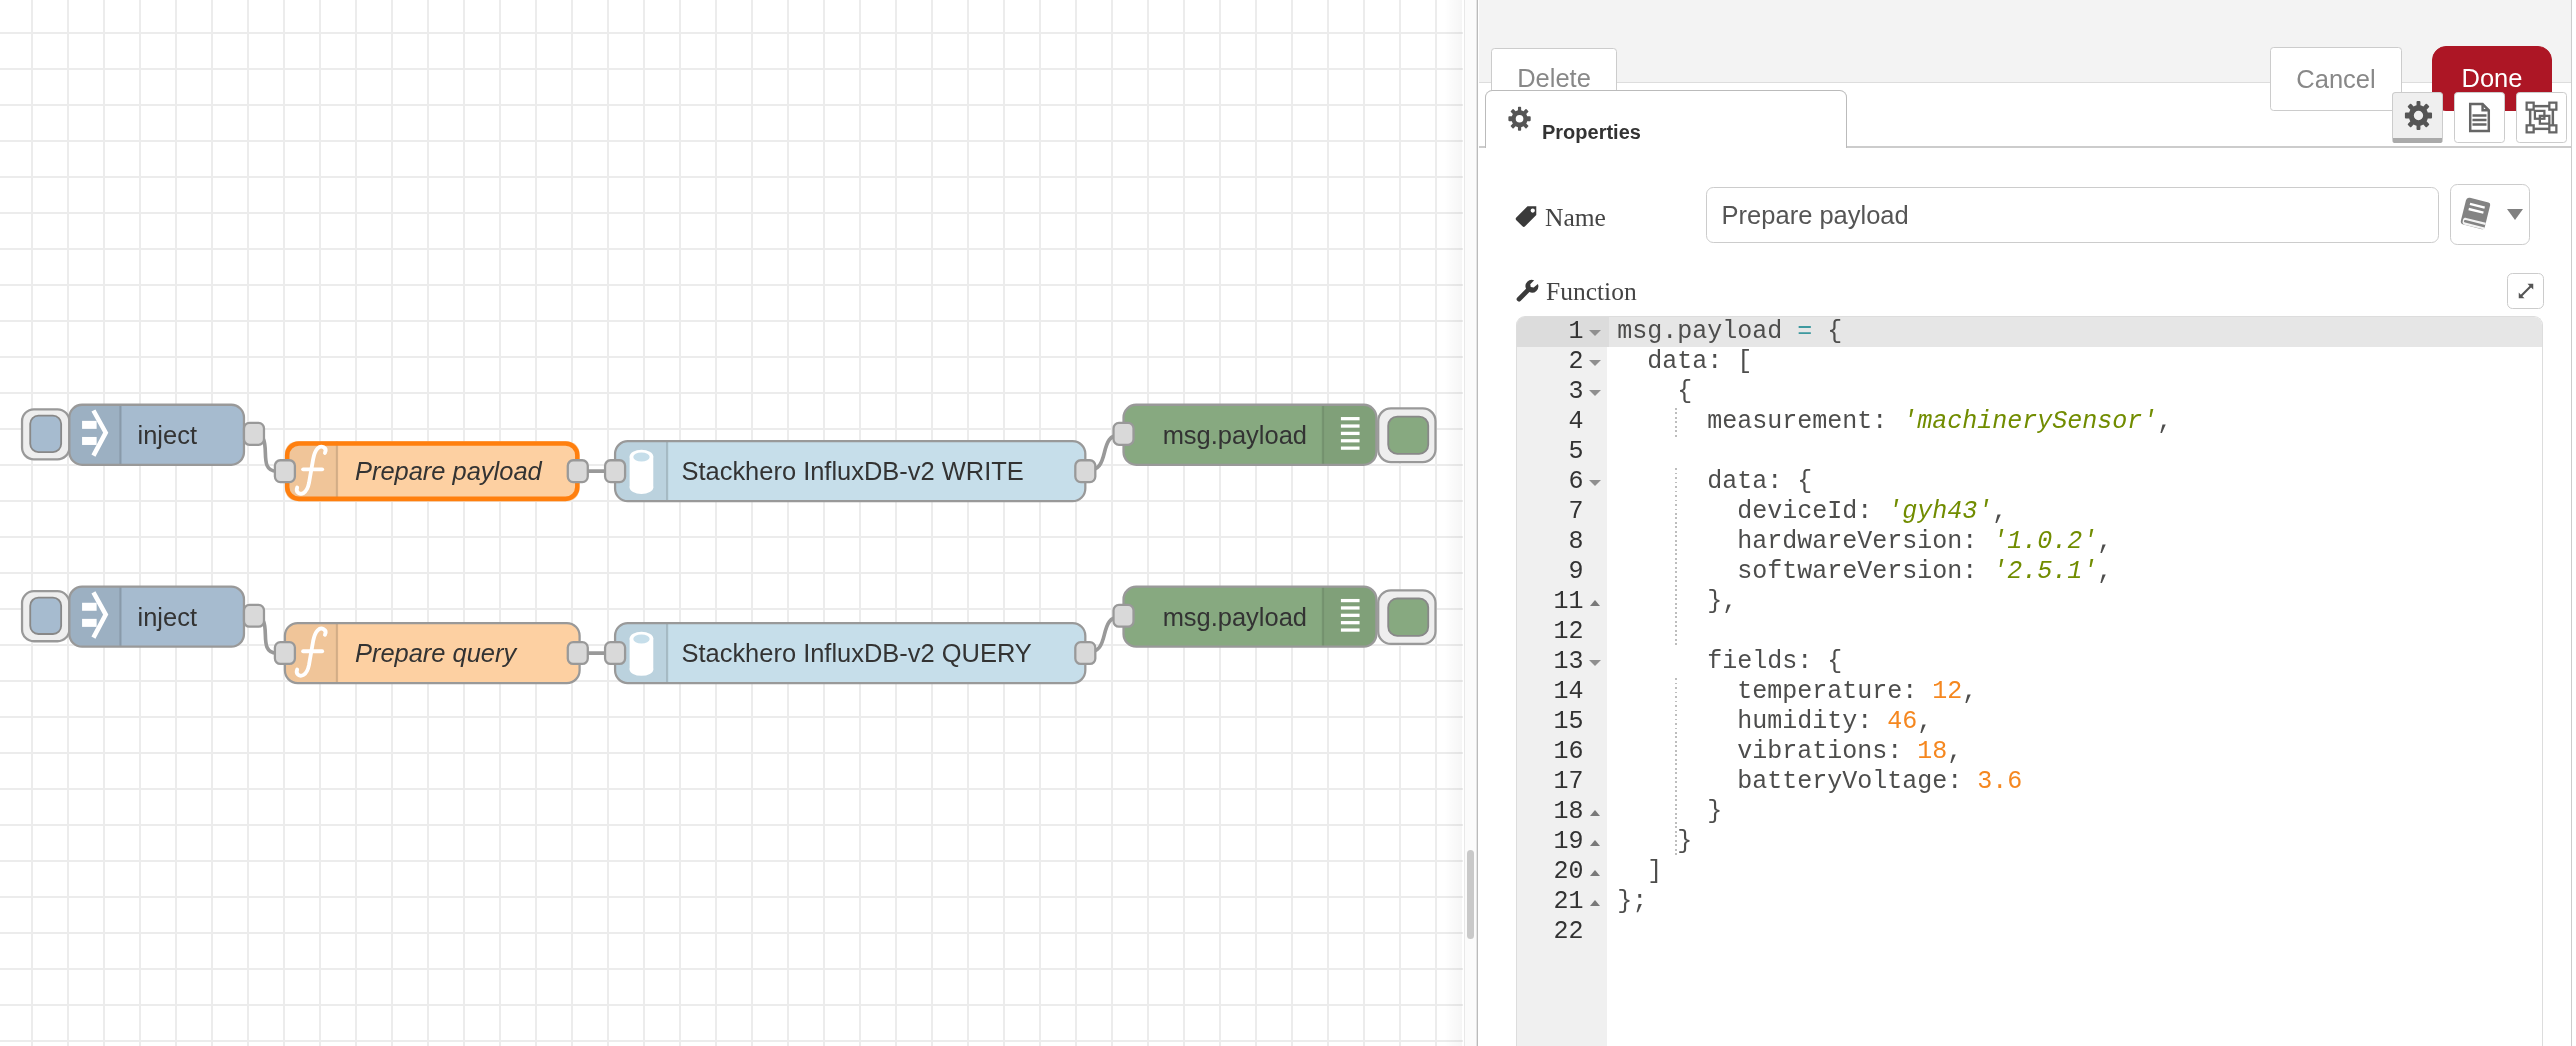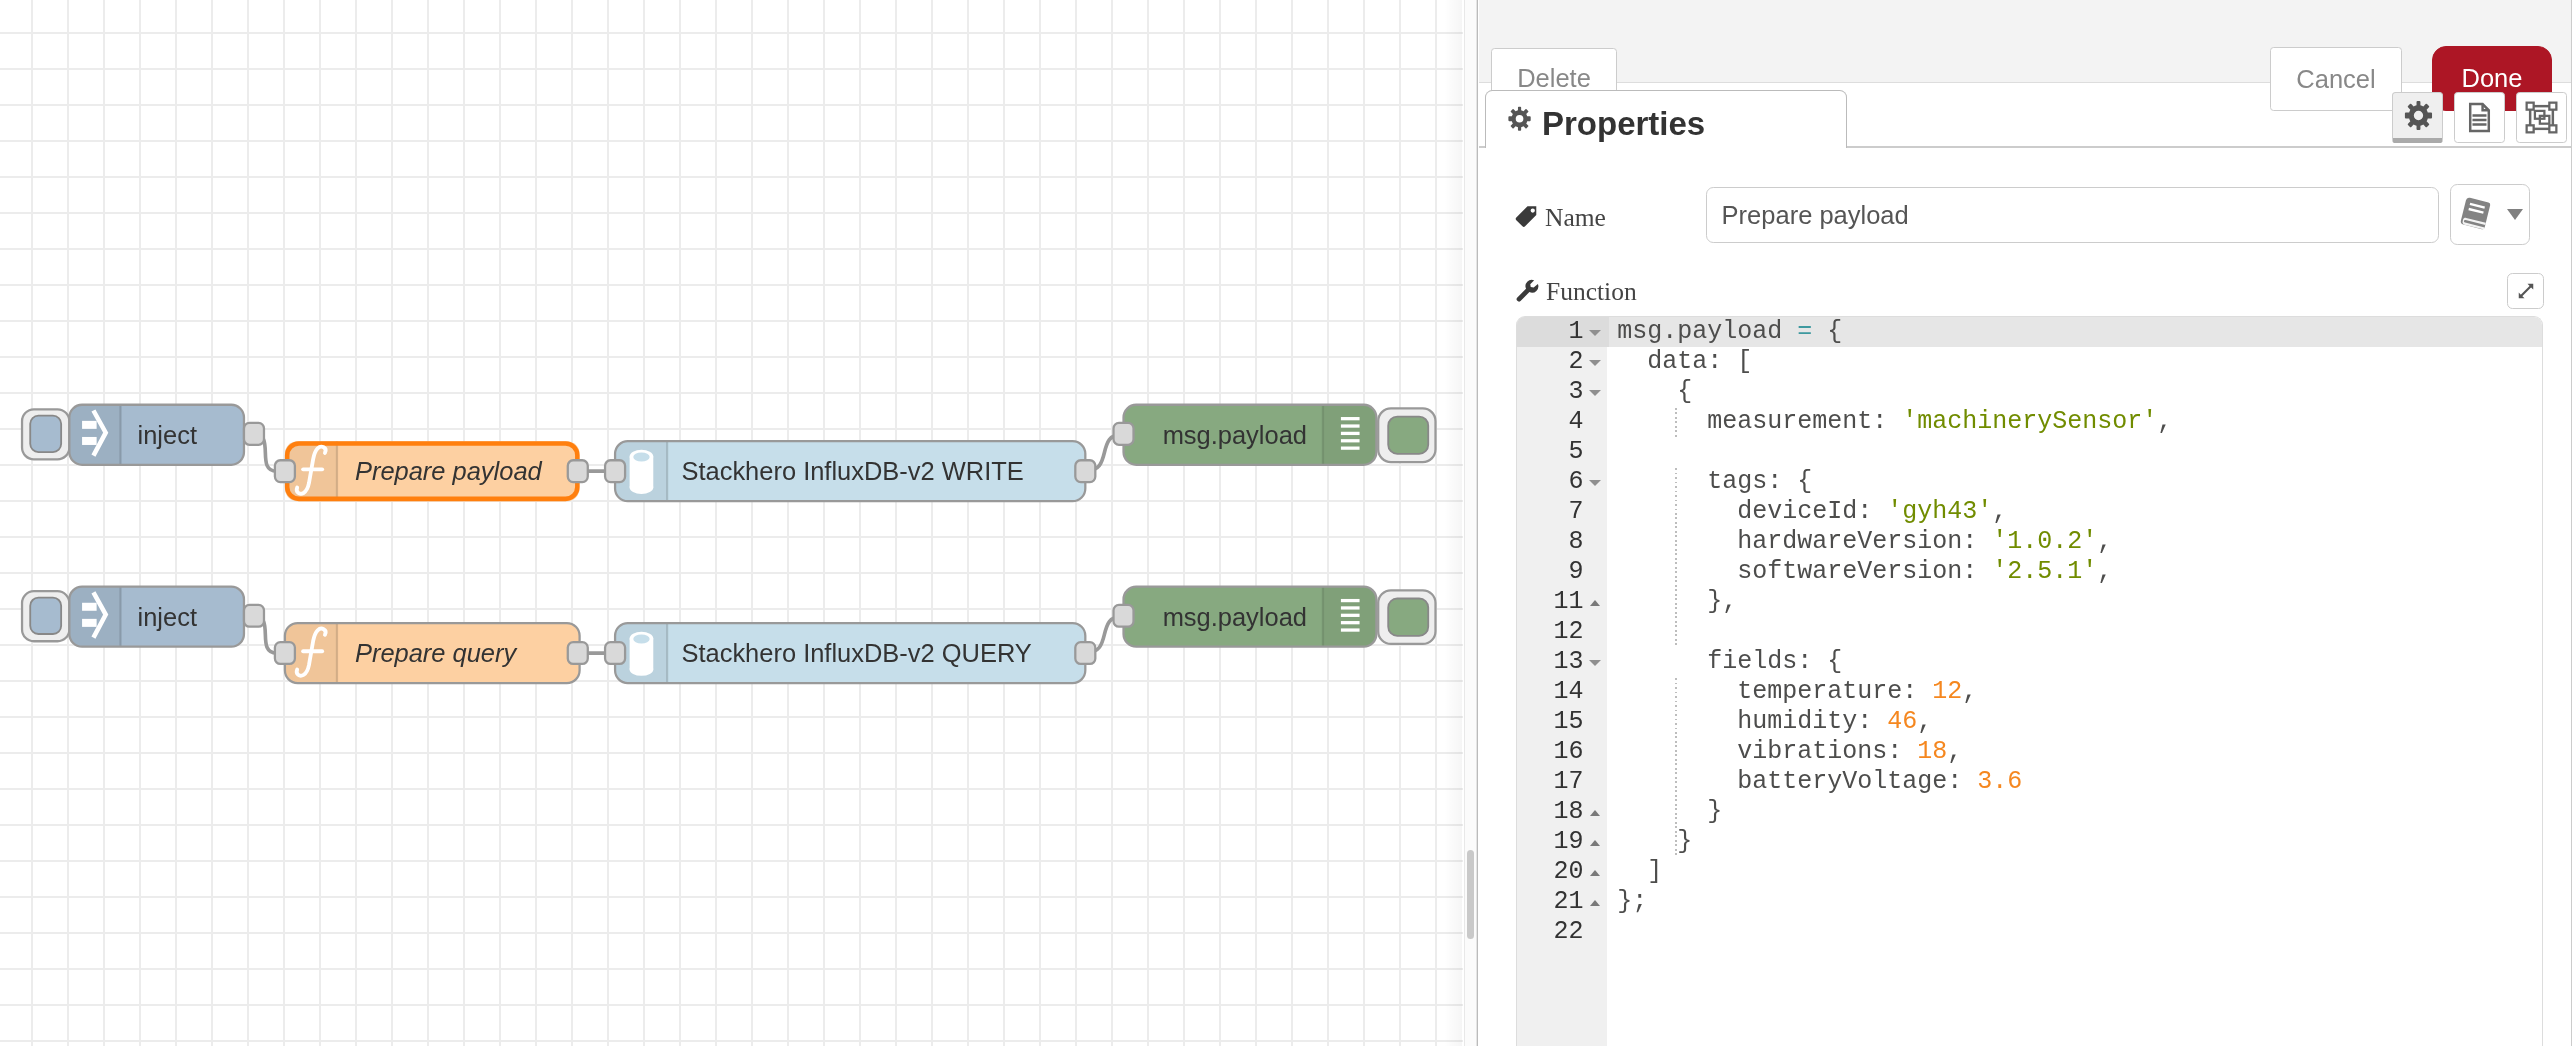--- a/index.html
+++ b/index.html
@@ -17,21 +17,21 @@
 #tray{position:absolute;left:1477px;top:0;width:1099px;height:1046px;background:#fff;border-left:1.8px solid #bbb;box-sizing:border-box;}
 #trayhdr{position:absolute;left:1479px;top:0;width:1097px;height:82px;background:#f3f3f3;border-bottom:1.8px solid #ddd;box-sizing:content-box;}
 .btn{position:absolute;box-sizing:border-box;border:1.8px solid #ccc;border-radius:3.6px;background:#fff;
   color:#888;font-size:25.5px;display:flex;align-items:center;justify-content:center;margin-top:37px;}
 #btn-delete{left:1491px;top:11px;width:126px;height:60px;}
 #btn-cancel{left:2270px;top:10px;width:132px;height:64px;}
 #btn-done{left:2432px;top:9px;width:120px;height:65px;background:#ad1625;border-color:#ad1625;color:#fff;border-radius:14px;}
 #tabline{position:absolute;left:1479px;top:146px;width:1097px;height:1.8px;background:#ccc;}
 #tab{position:absolute;left:1485px;top:90px;width:362px;height:58px;background:#fff;
   border:1.8px solid #bbb;border-bottom:none;border-radius:7.3px 7.3px 0 0;box-sizing:border-box;z-index:3;}
-#tablabel{position:absolute;left:1542px;top:105px;font-size:33px;font-weight:bold;color:#333;z-index:4;}
+#tablabel{position:absolute;left:1542px;top:121px;font-size:20px;font-weight:bold;color:#333;z-index:4;}
 #tabgear{position:absolute;left:1506px;top:106px;z-index:4;}
 .iconbtn{position:absolute;box-sizing:border-box;border:1.8px solid #ccc;border-radius:3.6px;background:#fff;
   display:flex;align-items:center;justify-content:center;}
 #ib-gear{left:2392px;top:92px;width:51px;height:51px;background:#efefef;border-bottom:5.5px solid #aaa;}
 #ib-doc{left:2454px;top:92px;width:51px;height:51px;}
 #ib-group{left:2516px;top:92px;width:51px;height:51px;}
 #rightedge{position:absolute;left:2571px;top:0px;width:1.8px;height:1046px;background:#ccc;}
 #rightwhite{position:absolute;left:2572px;top:0px;width:3.6px;height:1046px;background:#fff;}
 .formlabel{position:absolute;font-size:25.5px;color:#444;font-family:Liberation Serif, serif;}
 #nameinput{position:absolute;left:1706px;top:187px;width:733px;height:56px;box-sizing:border-box;
@@ -46,21 +46,21 @@
   background:linear-gradient(to right,#f0f0f0 90px,#fff 90px);
   font-family:"Liberation Mono",monospace;font-size:25px;line-height:30px;}
 .crow{position:relative;display:flex;height:30px;}
 .gut{width:92px;box-sizing:border-box;text-align:right;color:#333;flex:none;position:relative;}
 .gnum{position:absolute;right:25.5px;top:0;}
 .fold{position:absolute;right:8.2px;top:12.7px;width:0;height:0;border-left:6px solid transparent;border-right:6px solid transparent;border-top:6.4px solid #8f8f8f;}
 .foldup{position:absolute;right:9px;top:12.7px;width:0;height:0;border-left:5.5px solid transparent;border-right:5.5px solid transparent;border-bottom:6.4px solid #7a7a7a;}
 .code{white-space:pre;color:#4d4d4c;padding-left:8.2px;flex:1;}
 .hl .gut{background:#dcdcdc;}
 .hl{background:#e6e6e6;}
-.str{color:#718c00;}
+.str{color:#718c00;font-style:italic;}
 .num{color:#f5871f;}
 .kw{color:#8959a8;}
 .op{color:#3e999f;}
 .guide{position:absolute;left:1675px;width:1.8px;background-image:repeating-linear-gradient(to bottom,#bdbdbd 0 1.8px,transparent 1.8px 4.5px);z-index:2;}
 </style>
 </head>
 <body>
 <div id="page">
   <div id="canvas"></div>
   <div id="canvasshadow"></div>
@@ -342,21 +342,21 @@
         <div class="gut">
           <span class="gnum">5</span>
         </div>
         <div class="code"></div>
       </div>
     <div class="crow">
         <div class="gut">
           <span class="gnum">6</span>
           <span class="fold"></span>
         </div>
-        <div class="code">      tags: {</div>
+        <div class="code">      data: {</div>
       </div>
     <div class="crow">
         <div class="gut">
           <span class="gnum">7</span>
         </div>
         <div class="code">        deviceId: <span class="str">'gyh43'</span>,</div>
       </div>
     <div class="crow">
         <div class="gut">
           <span class="gnum">8</span>

